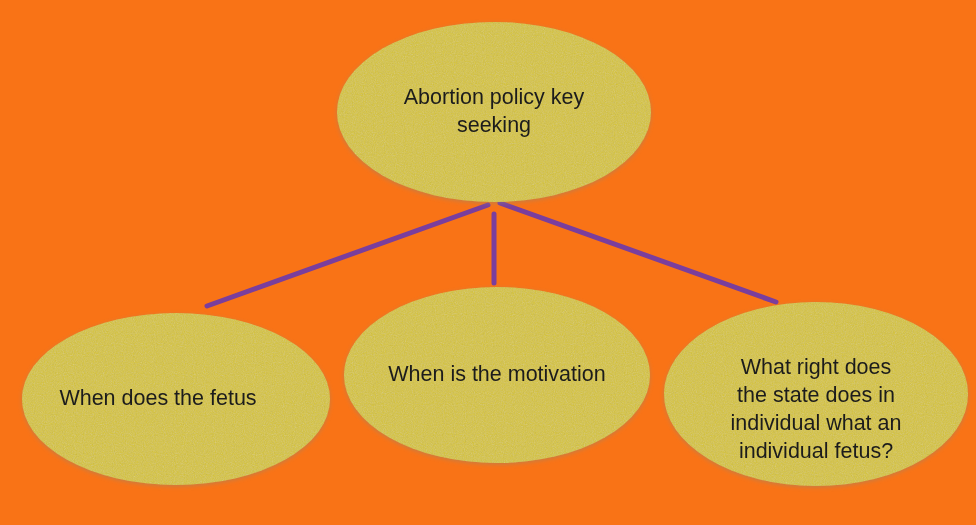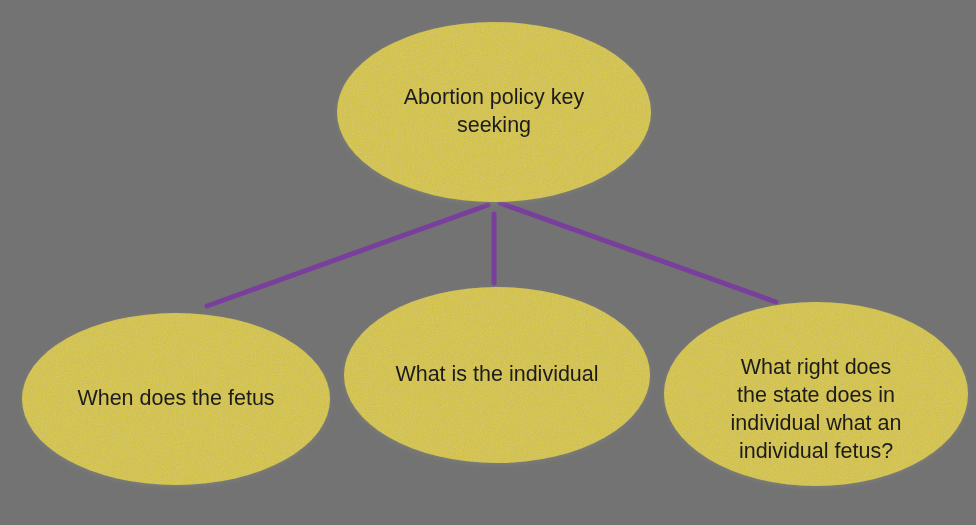--- a/index.html
+++ b/index.html
@@ -5,21 +5,21 @@
   html, body {
     margin: 0;
     padding: 0;
     background: #ffffff;
     font-family: "Liberation Sans", "DejaVu Sans", sans-serif;
   }
   .canvas {
     position: relative;
     width: 976px;
     height: 525px;
-    background: #737373;
+    background: #f97316;
     overflow: hidden;
   }
   .graphics {
     position: absolute;
     left: 0;
     top: 0;
     width: 976px;
     height: 525px;
     display: block;
   }
@@ -34,21 +34,21 @@
     font-size: 21.5px;
     line-height: 1.3;
     pointer-events: none;
   }
   .node-label span {
     display: block;
     white-space: nowrap;
   }
   
   .label-root   { left: 337px; top: 22px;  width: 314px; height: 180px; }
-  .label-left   { left: 22px;  top: 313px; width: 308px; height: 172px; }
+  .label-left   { left: 4px;  top: 313px; width: 308px; height: 172px; }
   .label-middle { left: 344px; top: 287px; width: 306px; height: 176px; }
   .label-right  { left: 664px; top: 318px; width: 304px; height: 184px; }
 </style>
 </head>
 <body>
 
 <div class="canvas">
 
   <svg class="graphics" viewBox="0 0 976 525" xmlns="http://www.w3.org/2000/svg">
     <defs>
@@ -80,21 +80,21 @@
   <div class="node-label label-root">
     <span>Abortion policy key</span>
     <span>seeking</span>
   </div>
 
   <div class="node-label label-left">
     <span>When does the fetus</span>
   </div>
 
   <div class="node-label label-middle">
-    <span>What is the individual</span>
+    <span>When is the motivation</span>
   </div>
 
   <div class="node-label label-right">
     <span>What right does</span>
     <span>the state does in</span>
     <span>individual what an</span>
     <span>individual fetus?</span>
   </div>
 
 </div>

